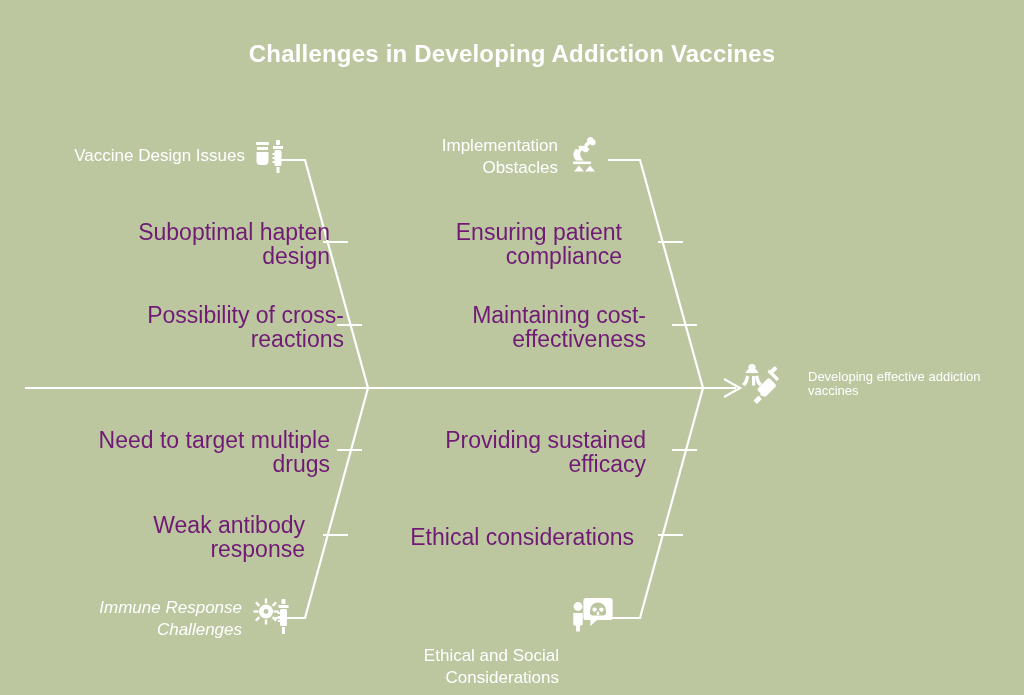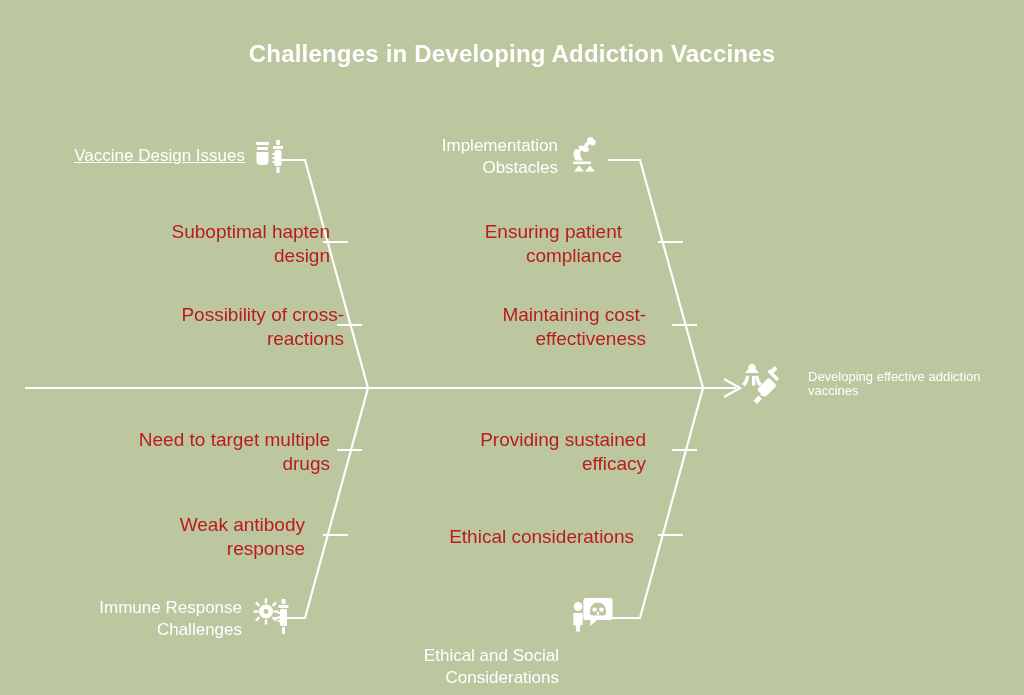--- a/index.html
+++ b/index.html
@@ -41,22 +41,22 @@
   .cat-label {
     position: absolute;
     color: #ffffff;
     font-size: 17px;
     line-height: 22px;
     white-space: pre-line;
   }
   .cat-label.left-of-icon { text-align: right; }
   .sub-label {
     position: absolute;
-    color: #b91c1c;
-    font-size: 19px;
+    color: #701a75;
+    font-size: 23px;
     line-height: 24px;
     text-align: right;
     white-space: pre-line;
   }
   .head-label {
     position: absolute;
     color: #ffffff;
     font-size: 13px;
     line-height: 14px;
     text-align: left;
@@ -95,21 +95,21 @@
     <line x1="658" y1="242" x2="683" y2="242" stroke="#ffffff" stroke-width="2"></line>
     <line x1="672" y1="325" x2="697" y2="325" stroke="#ffffff" stroke-width="2"></line>
 
     <line x1="337" y1="450" x2="362" y2="450" stroke="#ffffff" stroke-width="2"></line>
     <line x1="323" y1="535" x2="348" y2="535" stroke="#ffffff" stroke-width="2"></line>
 
     <line x1="672" y1="450" x2="697" y2="450" stroke="#ffffff" stroke-width="2"></line>
     <line x1="658" y1="535" x2="683" y2="535" stroke="#ffffff" stroke-width="2"></line>
   </svg>
 
-  <div class="cat-label left-of-icon" style="left:0px; top:145px; width:245px;text-decoration:underline;">Vaccine Design Issues</div>
+  <div class="cat-label left-of-icon" style="left:0px; top:145px; width:245px;">Vaccine Design Issues</div>
   <div class="icon" style="left:252px; top:137px;">
     <svg width="40" height="40" viewBox="0 0 40 40" aria-hidden="true">
 
       <rect x="4" y="5" width="13" height="3" rx="1"></rect>
       <rect x="5" y="10" width="11" height="3"></rect>
       <path d="M4.5 15 h12 v9 a4 4 0 0 1 -4 4 h-4 a4 4 0 0 1 -4 -4 z"></path>
 
       <rect x="24" y="3" width="4" height="5" rx="1"></rect>
       <rect x="21" y="9" width="10" height="3"></rect>
       <rect x="22.5" y="13" width="7" height="16" rx="1.5"></rect>
@@ -162,21 +162,21 @@
       <path d="M15.5 38.5 l5 -5 3.4 3.4 -5 5 z"></path>
     </svg>
   </div>
   <div class="head-label" style="left:808px; top:370px; width:215px;">Developing effective addiction
 vaccines</div>
 
   <div class="sub-label" style="left:60px; top:513px; width:245px;">Weak antibody
 response</div>
   <div class="sub-label" style="left:60px; top:428px; width:270px;">Need to target multiple
 drugs</div>
-  <div class="cat-label left-of-icon" style="left:10px; top:597px; width:232px;">Immune Response
+  <div class="cat-label left-of-icon" style="left:10px; top:597px; width:232px;font-style:italic;">Immune Response
 Challenges</div>
   <div class="icon" style="left:253px; top:596px;">
     <svg width="42" height="42" viewBox="0 0 42 42" aria-hidden="true">
 
       <circle cx="13" cy="15.5" r="7"></circle>
       <g>
         <rect x="11.8" y="2.5" width="2.4" height="5"></rect>
         <rect x="11.8" y="23.5" width="2.4" height="5"></rect>
         <rect x="0.5" y="14.3" width="5" height="2.4"></rect>
         <rect x="20.5" y="14.3" width="5" height="2.4"></rect>

